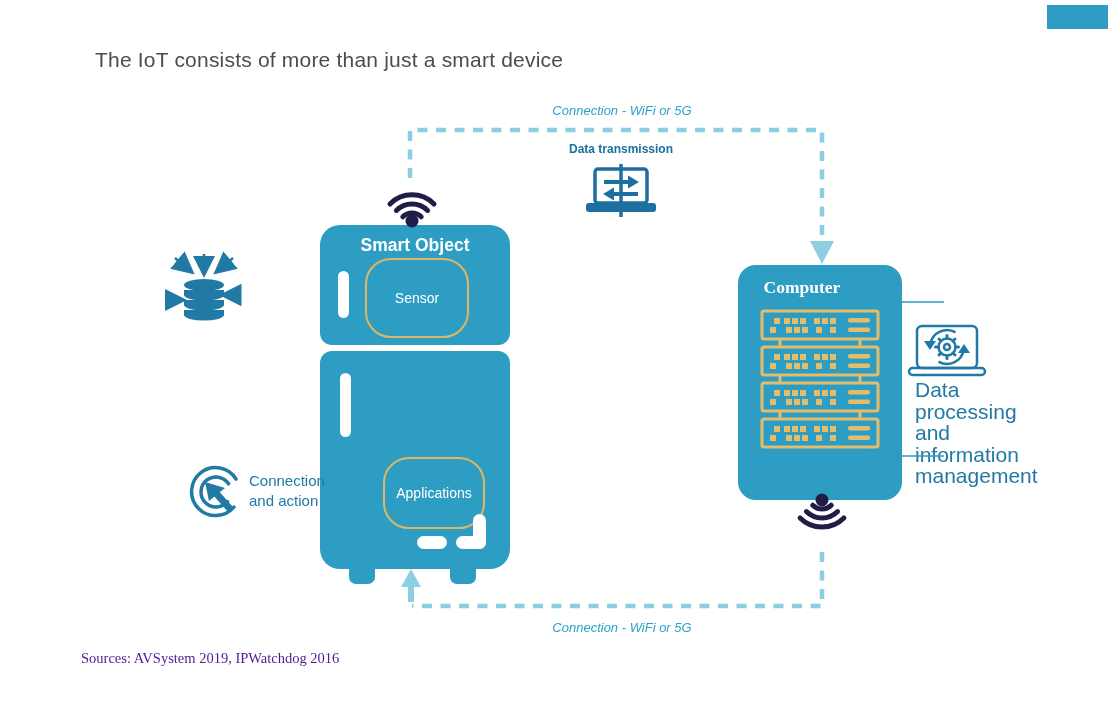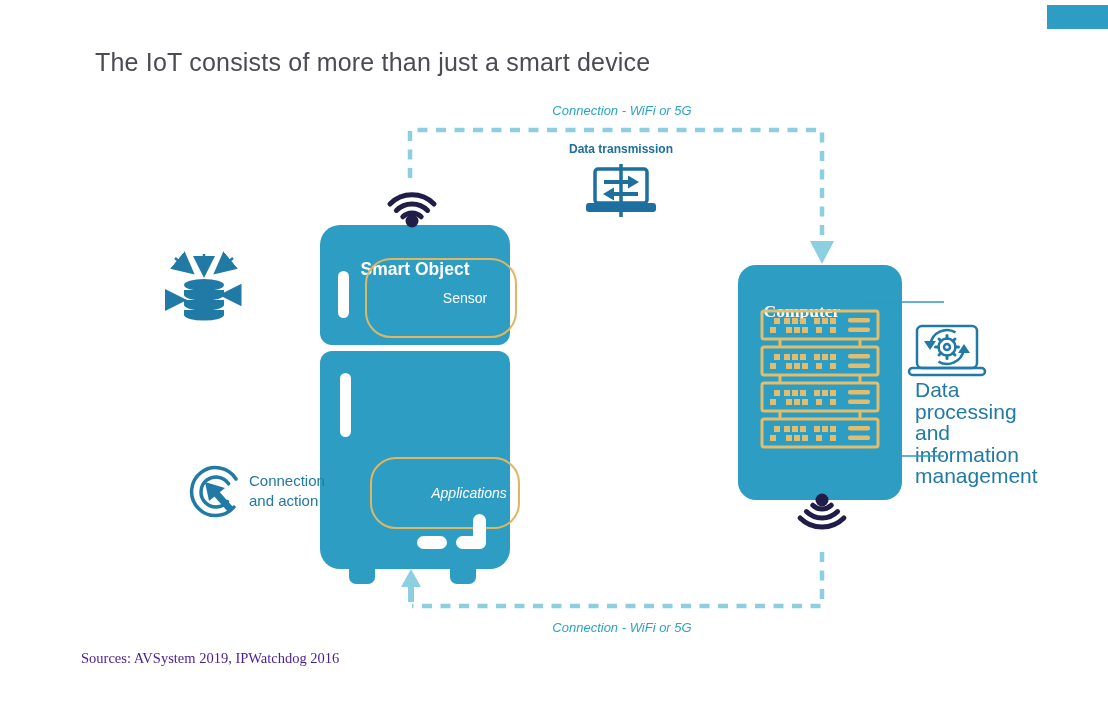--- a/index.html
+++ b/index.html
@@ -1,41 +1,41 @@
 <!DOCTYPE html>
 <html><head>
 <meta charset="utf-8">
 <style>
   html,body{margin:0;padding:0;background:#fff;}
   .canvas{position:relative;width:1108px;height:709px;background:#ffffff;overflow:hidden;
           font-family:"Liberation Sans", sans-serif;}
   .abs{position:absolute;}
 
-  .page-title{left:95px;top:48px;font-size:25px;color:#4b4b53;letter-spacing:.2px;}
+  .page-title{left:95px;top:48px;font-size:21px;color:#4b4b53;letter-spacing:.2px;}
   .corner-accent{right:0;top:5px;width:61px;height:24px;background:#2D9DC4;}
 
   .conn-label{width:320px;text-align:center;font-size:13px;font-style:italic;color:#2BA3C7;}
   .conn-top{left:462px;top:103px;}
   .conn-bottom{left:462px;top:620px;}
 
   .dt-label{left:511px;top:142px;width:220px;text-align:center;font-size:12px;font-weight:bold;color:#1C6F9F;}
 
   .teal-box{background:#2D9DC4;}
   .so-top{left:320px;top:225px;width:190px;height:120px;border-radius:20px 20px 12px 12px;}
   .so-bottom{left:320px;top:351px;width:190px;height:218px;border-radius:12px 12px 20px 20px;}
   .comp-box{left:738px;top:265px;width:164px;height:235px;border-radius:18px;}
-  .box-title{color:#fff;font-weight:bold;font-size:17.5px;text-align:center;margin-top:24px;}
+  .box-title{color:#fff;font-weight:bold;font-size:17.5px;text-align:center;}
   .so-title{left:320px;top:235px;width:190px;}
   .comp-title{left:738px;top:277px;width:128px;font-family:Liberation Serif, serif;}
 
   .gold-box{border:2px solid #DFB763;border-radius:26px;color:#fff;font-size:14px;
-            display:flex;align-items:center;justify-content:center;text-align:center;line-height:18px;padding-left:48px;}
+            display:flex;align-items:center;justify-content:center;text-align:center;line-height:18px;}
   .sensor-box{left:365px;top:258px;width:100px;height:76px;}
   .orig-box{left:365px;top:372px;width:98px;height:68px;}
-  .apps-box{left:370px;top:457px;width:98px;height:68px;font-style:italic;}
+  .apps-box{left:383px;top:457px;width:98px;height:68px;}
 
   .pill{background:#fff;border-radius:7px;}
   .pill-top{left:338px;top:271px;width:11px;height:47px;}
   .pill-bottom{left:340px;top:373px;width:11px;height:64px;}
   .handle-dash{left:417px;top:536px;width:30px;height:13px;}
   .handle-l-v{left:473px;top:514px;width:13px;height:35px;}
   .handle-l-h{left:456px;top:536px;width:30px;height:13px;}
 
   .foot{background:#2D9DC4;width:26px;height:15px;border-radius:0 0 7px 7px;top:569px;}
   .foot-left{left:349px;} .foot-right{left:450px;}

